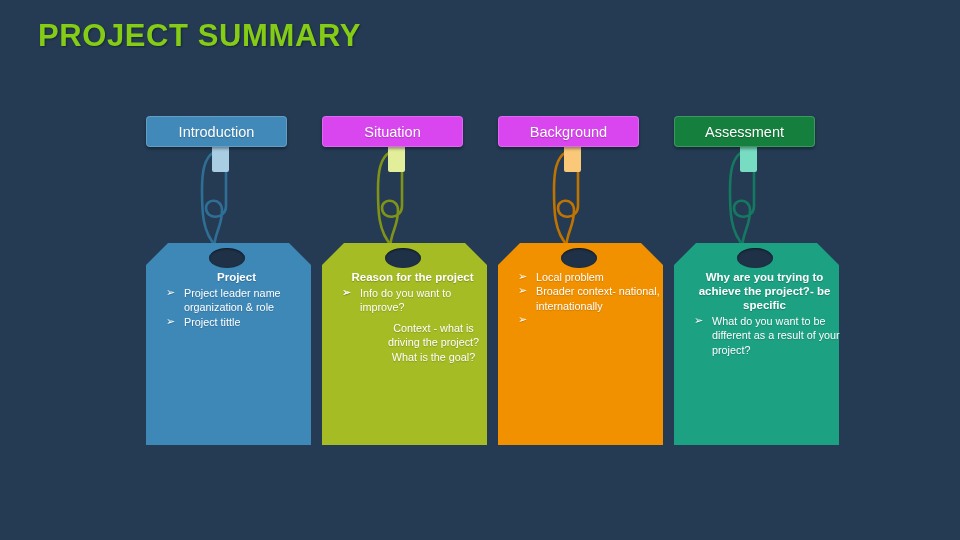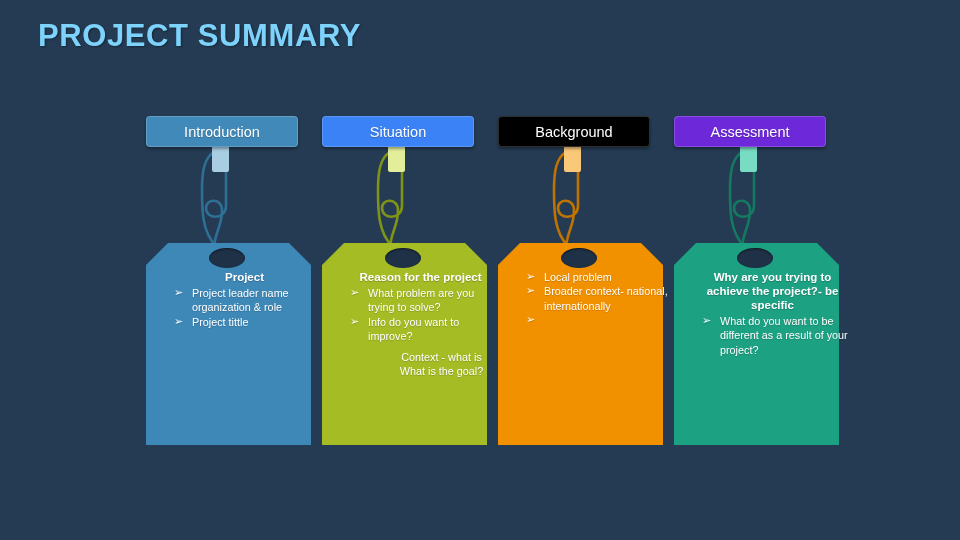--- a/index.html
+++ b/index.html
@@ -23,38 +23,38 @@
     background: #243b53;
     overflow: hidden;
   }
   
   #page-title {
     position: absolute;
     left: 38px;
     top: 18px;
     font-size: 31px;
     font-weight: bold;
-    color: #7dd3fc;
+    color: #84cc16;
     letter-spacing: 0.6px;
     text-shadow: 1px 1px 2px rgba(0,0,0,0.35);
     white-space: nowrap;
   }
   
   .column {
     position: absolute;
     top: 0;
     width: 182px;
     height: 540px;
   }
   
   .header-tab {
     position: absolute;
     top: 116px;
     left: 0px;
-    width: 152px;
+    width: 141px;
     height: 31px;
     border-radius: 4px;
     box-sizing: border-box;
     display: flex;
     align-items: center;
     justify-content: center;
     color: #ffffff;
     font-size: 14.5px;
     font-weight: normal;
     box-shadow: 0 2px 3px rgba(0,0,0,0.35);
@@ -98,21 +98,21 @@
     top: 248px;
     width: 36px;
     height: 20px;
     border-radius: 50%;
     background: #1f3147;
     box-shadow: inset 0 1px 2px rgba(0,0,0,0.55);
   }
   .tag-content {
     position: absolute;
     top: 270px;
-    left: 16px;
+    left: 8px;
     width: 165px;
     color: #ffffff;
   }
   .tag-heading {
     text-align: center;
     font-size: 11.5px;
     font-weight: bold;
     line-height: 14px;
     padding: 0 12px;
     margin-bottom: 2px;
@@ -177,63 +177,64 @@
             <div class="bullet"><span class="arrow">➢</span><span>Project tittle</span></div>
           </div>
         </div>
       </div>
       <div class="column" style="left: 322px;">
         <svg class="string" viewBox="0 0 58 116" width="58" height="116">
           <path d="M22 6 C12 12 10 26 10 44 C10 64 10 86 24 100" fill="none" stroke="#7f9318" stroke-width="2.6" stroke-linecap="round"></path>
           <path d="M34 2 C34 26 34 46 34 60 C34 74 14 74 14 62 C14 52 30 52 30 64 C30 82 22 86 22 104" fill="none" stroke="#7f9318" stroke-width="2.6" stroke-linecap="round"></path>
         </svg>
         <div class="strip" style="background: rgb(226, 238, 154);"></div>
-        <div class="header-tab" style="background: #3b82f6;">
+        <div class="header-tab" style="background: #d946ef;">
           <span class="tab-label">Situation</span>
         </div>
         <div class="tag" style="background: rgb(165, 188, 37);"></div>
         <div class="hole"></div>
         <div class="tag-content">
           <div class="tag-heading">Reason for the project</div>
           <div class="bullets">
-            <div class="bullet"><span class="arrow">➢</span><span>What problem are you trying to solve?</span></div>
+            <div class="bullet"><span class="arrow">➢</span></div>
             <div class="bullet"><span class="arrow">➢</span><span>Info do you want to improve?</span></div>
           </div>
           <div class="plain-block">
             <div class="plain-line">Context - what is</div>
+            <div class="plain-line">driving the project?</div>
             <div class="plain-line">What is the goal?</div>
           </div>
         </div>
       </div>
       <div class="column" style="left: 498px;">
         <svg class="string" viewBox="0 0 58 116" width="58" height="116">
           <path d="M22 6 C12 12 10 26 10 44 C10 64 10 86 24 100" fill="none" stroke="#bf7300" stroke-width="2.6" stroke-linecap="round"></path>
           <path d="M34 2 C34 26 34 46 34 60 C34 74 14 74 14 62 C14 52 30 52 30 64 C30 82 22 86 22 104" fill="none" stroke="#bf7300" stroke-width="2.6" stroke-linecap="round"></path>
         </svg>
         <div class="strip" style="background: rgb(249, 201, 121);"></div>
-        <div class="header-tab" style="background: #000000;">
+        <div class="header-tab" style="background: #d946ef;">
           <span class="tab-label">Background</span>
         </div>
         <div class="tag" style="background: rgb(242, 145, 0);"></div>
         <div class="hole"></div>
         <div class="tag-content">
           <div class="bullets">
             <div class="bullet"><span class="arrow">➢</span><span>Local problem</span></div>
             <div class="bullet"><span class="arrow">➢</span><span>Broader context- national, internationally</span></div>
             <div class="bullet"><span class="arrow">➢</span></div>
           </div>
         </div>
       </div>
       <div class="column" style="left: 674px;">
         <svg class="string" viewBox="0 0 58 116" width="58" height="116">
           <path d="M22 6 C12 12 10 26 10 44 C10 64 10 86 24 100" fill="none" stroke="#157962" stroke-width="2.6" stroke-linecap="round"></path>
           <path d="M34 2 C34 26 34 46 34 60 C34 74 14 74 14 62 C14 52 30 52 30 64 C30 82 22 86 22 104" fill="none" stroke="#157962" stroke-width="2.6" stroke-linecap="round"></path>
         </svg>
         <div class="strip" style="background: rgb(119, 220, 194);"></div>
-        <div class="header-tab" style="background: #6d28d9;">
+        <div class="header-tab" style="background: #15803d;">
           <span class="tab-label">Assessment</span>
         </div>
         <div class="tag" style="background: rgb(29, 161, 131);"></div>
         <div class="hole"></div>
         <div class="tag-content">
           <div class="tag-heading">Why are you trying to achieve the project?- be specific</div>
           <div class="bullets">
             <div class="bullet"><span class="arrow">➢</span><span>What do you want to be different as a result of your project?</span></div>
           </div>
         </div>

